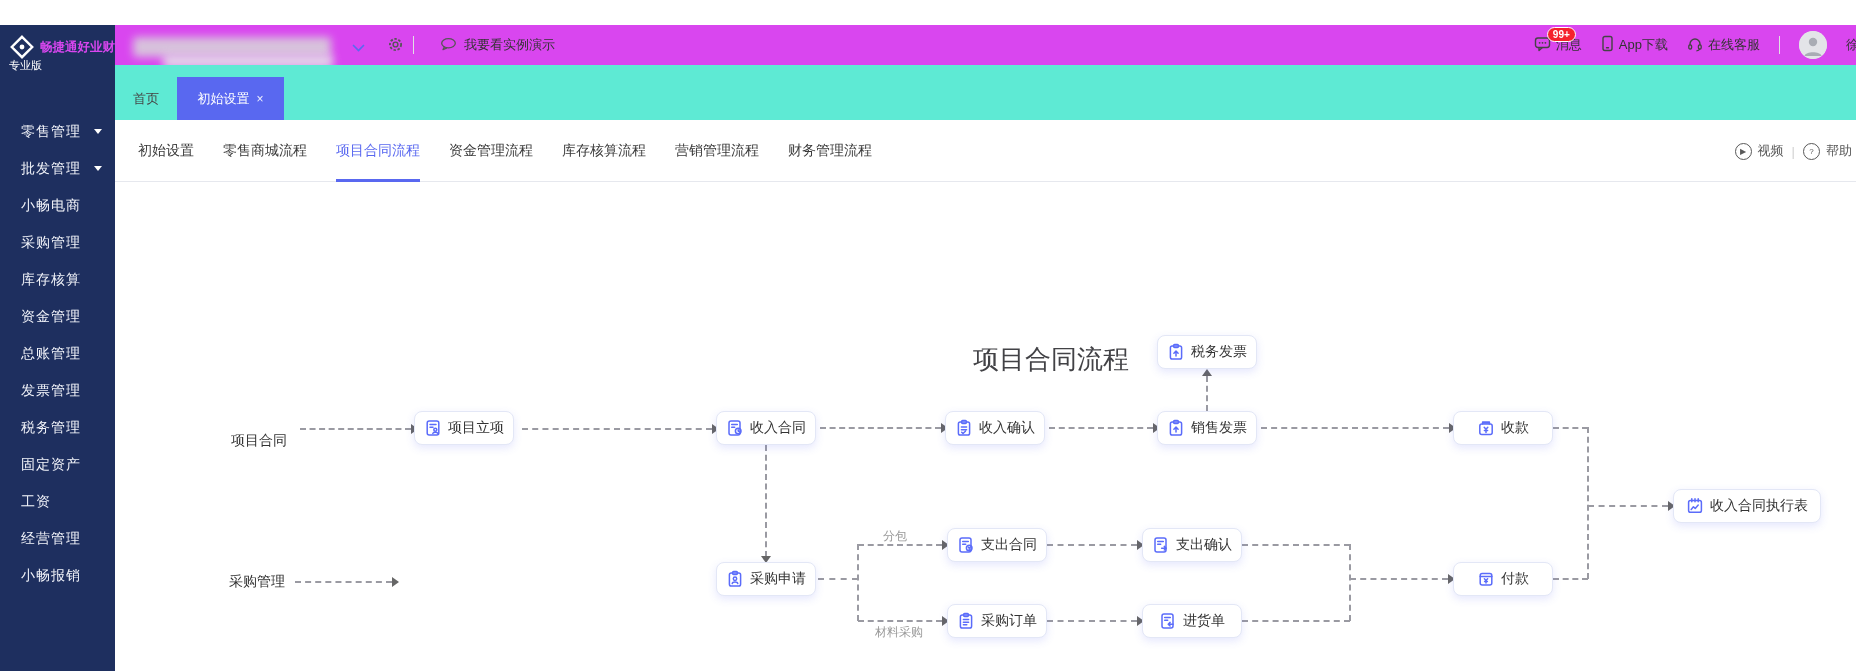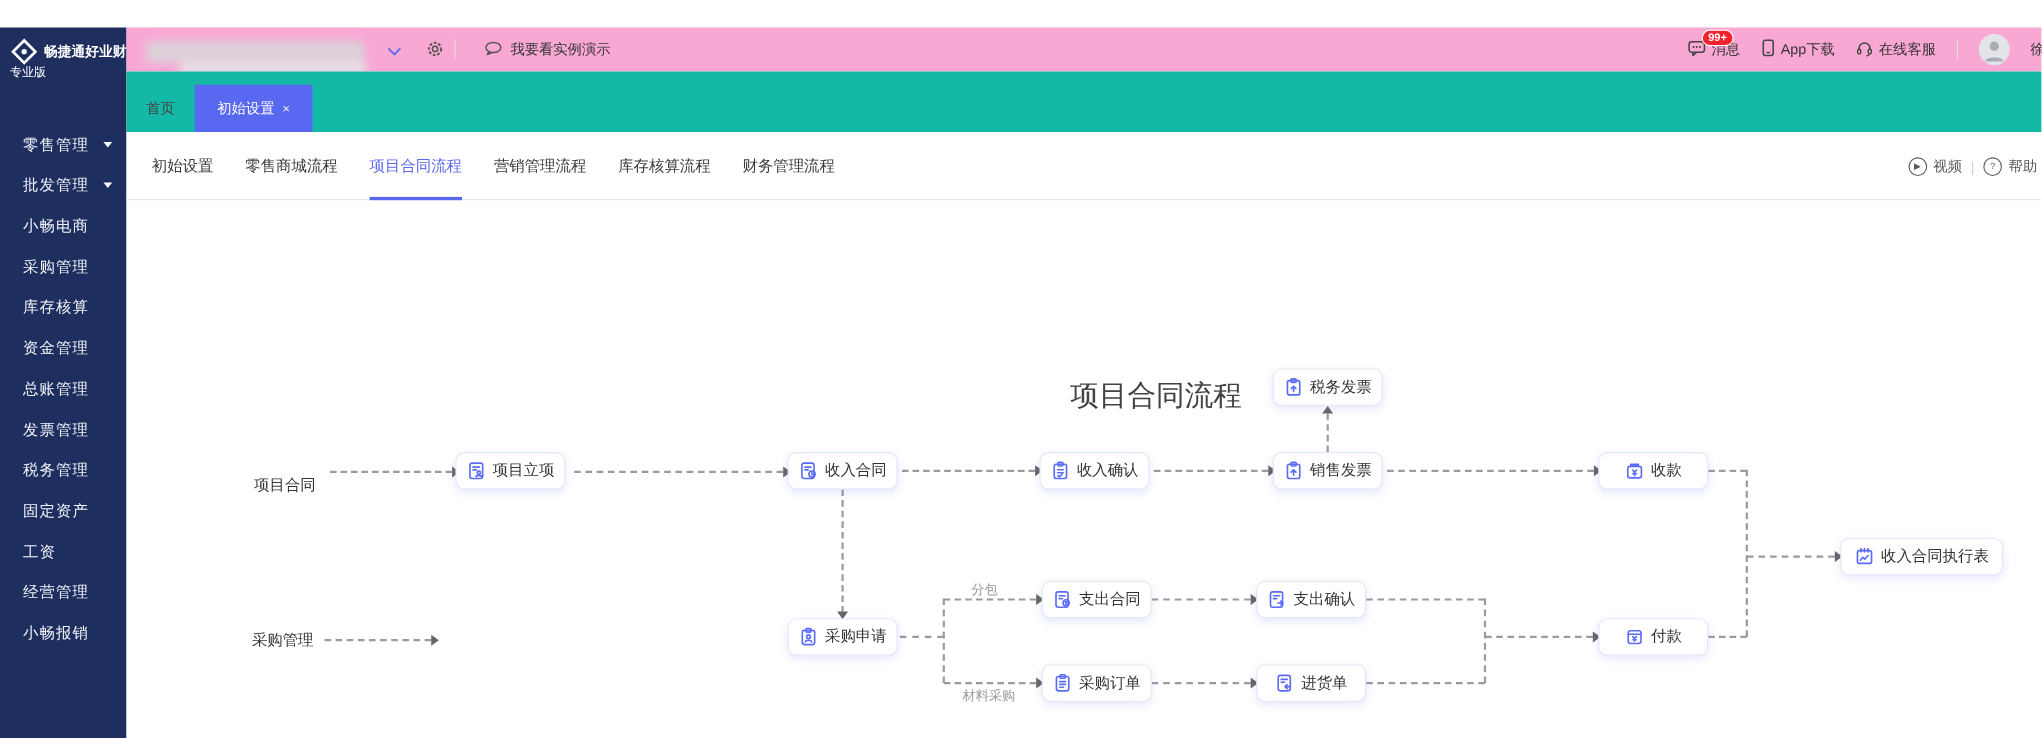--- a/index.html
+++ b/index.html
@@ -2,44 +2,44 @@
 <html><head>
 <meta charset="utf-8">
 <style>
   html,body{margin:0;padding:0;}
   body{width:1856px;height:671px;overflow:hidden;position:relative;background:#fff;
        font-family:"Liberation Sans","DejaVu Sans",sans-serif;color:#333;}
   
   .sidebar{position:absolute;left:0;top:25px;width:115px;height:646px;background:#1e2f5f;}
   .side-logo{position:relative;height:60px;}
   .logo-mark{position:absolute;left:9px;top:9px;}
-  .logo-name{position:absolute;left:40px;top:14px;color:#ffffff;font-size:12.5px;font-weight:bold;white-space:nowrap;}
+  .logo-name{position:absolute;left:40px;top:14px;color:#d946ef;font-size:12.5px;font-weight:bold;white-space:nowrap;}
   .logo-edition{position:absolute;left:9px;top:33px;color:#fff;font-size:11px;}
   .side-menu{padding-top:28px;}
   .side-item{height:37px;display:flex;align-items:center;padding-left:21px;color:#f2f4fa;
              font-size:14px;font-weight:500;letter-spacing:1px;cursor:pointer;}
   .caret{width:0;height:0;border-left:4px solid transparent;border-right:4px solid transparent;
          border-top:5px solid #fff;margin-left:13px;}
   
-  .topbar{position:absolute;left:115px;top:25px;width:1741px;height:40px;background:#f9a8d4;}
+  .topbar{position:absolute;left:115px;top:25px;width:1741px;height:40px;background:#d946ef;}
   .blur-a{position:absolute;left:18px;top:12px;width:198px;height:20px;background:#d7d7d9;filter:blur(4px);border-radius:3px;opacity:.85;}
   .blur-b{position:absolute;left:48px;top:30px;width:170px;height:13px;background:#e4e4e8;filter:blur(4px);border-radius:3px;opacity:.9;}
   .tb-chevron{position:absolute;left:237px;top:14px;cursor:pointer;}
   .tb-gear{position:absolute;left:272px;top:11px;cursor:pointer;}
   .tb-sep{position:absolute;left:298px;top:11px;width:1px;height:18px;background:#e0e0e3;}
   .tb-demo{position:absolute;left:325px;top:0;height:40px;display:flex;align-items:center;gap:7px;font-size:13px;color:#333;cursor:pointer;}
   .tb-right{position:absolute;right:-16px;top:0;height:40px;display:flex;align-items:center;gap:19px;}
   .tb-item{position:relative;display:flex;align-items:center;gap:5px;font-size:13px;color:#333;cursor:pointer;white-space:nowrap;}
   .badge{position:absolute;left:13px;top:-9px;background:#f5222d;color:#fff;font-size:10px;line-height:13px;
          padding:0 5px;border-radius:8px;border:1px solid #fff;font-weight:bold;}
   .tb-divider{width:1px;height:18px;background:#e0e0e3;}
   .avatar{width:28px;height:28px;border-radius:50%;background:#e3e4e8;display:flex;align-items:center;justify-content:center;overflow:hidden;}
   .tb-name{font-size:13px;color:#333;white-space:nowrap;}
   
-  .tabstrip{position:absolute;left:115px;top:65px;width:1741px;height:55px;background:#14b8a6;display:flex;align-items:flex-end;}
+  .tabstrip{position:absolute;left:115px;top:65px;width:1741px;height:55px;background:#5eead4;display:flex;align-items:flex-end;}
   .wtab{height:43px;display:flex;align-items:center;justify-content:center;font-size:13px;color:#454545;cursor:pointer;}
   .wtab.home{width:62px;}
   .wtab.active{width:107px;background:#5968f0;color:#fff;gap:7px;}
   .wtab .close{font-size:12px;opacity:.9;}
   
   .panel{position:absolute;left:115px;top:120px;width:1741px;height:551px;background:#fff;}
   .subtabs{position:absolute;left:0;top:0;width:100%;height:62px;border-bottom:1px solid #e6e8ee;
            display:flex;align-items:center;padding-left:23px;gap:29px;box-sizing:border-box;}
   .subtab{font-size:14px;color:#3a3a3a;cursor:pointer;height:62px;display:flex;align-items:center;
           box-sizing:border-box;border-bottom:3px solid transparent;border-top:3px solid transparent;}
@@ -201,22 +201,23 @@
     <span class="close">×</span>
   </div>
 </div>
 
 <div class="panel">
 
   <div class="subtabs">
       <div class="subtab">初始设置</div>
       <div class="subtab">零售商城流程</div>
       <div class="subtab active">项目合同流程</div>
+      <div class="subtab">资金管理流程</div>
+      <div class="subtab">库存核算流程</div>
       <div class="subtab">营销管理流程</div>
-      <div class="subtab">库存核算流程</div>
       <div class="subtab">财务管理流程</div>
     </div>
   <div class="vidhelp">
     <span class="circ">▶</span>
     <span>视频</span>
     <span class="vh-sep">|</span>
     <span class="circ">?</span>
     <span>帮助</span>
   </div>
 

